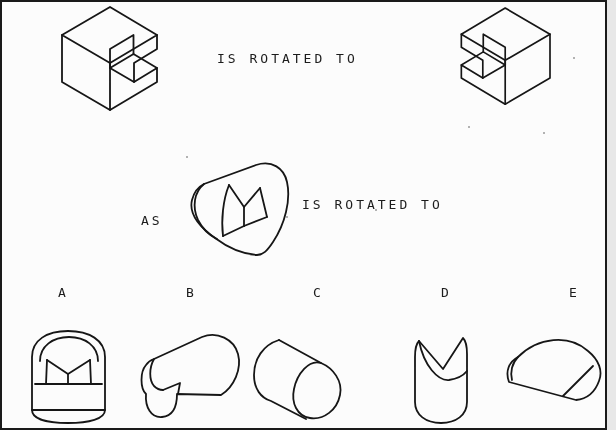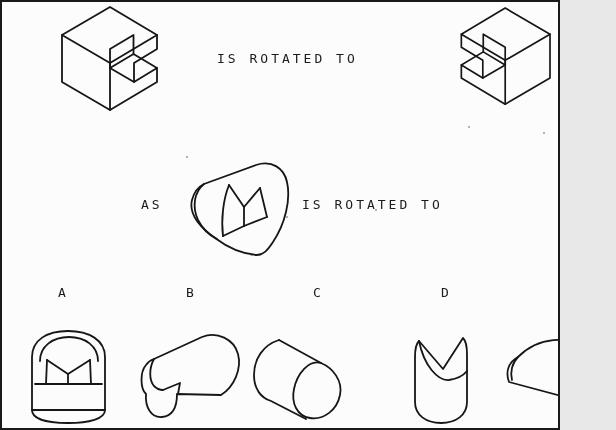--- a/index.html
+++ b/index.html
@@ -1,18 +1,18 @@
 <!DOCTYPE html>
 <html><head>
 <meta charset="utf-8">
 <style>
   html,body{margin:0;padding:0;background:#e8e8e8;}
   .page{
     position:relative;
-    width:560px;height:430px;
+    width:607px;height:430px;
     background:#fcfcfc;
     border:2px solid #1a1a1a;
     box-sizing:border-box;
     font-family:"DejaVu Sans Mono","Liberation Mono",monospace;
     overflow:hidden;
   }
   .fig{position:absolute;overflow:visible;}
   .fig path{fill:none;stroke:#161616;stroke-width:1.8;stroke-linejoin:round;stroke-linecap:round;}
   .txt{
     position:absolute;
@@ -46,21 +46,21 @@
   <span class="txt" style="left:215px;top:50px">IS ROTATED TO</span>
 
   <svg class="fig" style="left:436px;top:3px" width="140" height="105" viewBox="0 0 150 112">
     <path d="M72,59 L25,31 L72,3 L120,31 Z"></path>
     <path d="M120,31 L120,78 L72,106 L72,59"></path>
     <path d="M72,106 L25,78 L25,64 L48,78 L48,59 L25,45 L25,31"></path>
     <path d="M48,78 L72,64 L48.5,50 L25,64"></path>
     <path d="M72,64 L72,45 L48.5,31 L48.5,50"></path>
   </svg>
 
-  <span class="txt" style="left:139px;top:196px">AS</span>
+  <span class="txt" style="left:139px;top:212px">AS</span>
 
   <svg class="fig" style="left:175px;top:148px" width="120" height="118" viewBox="0 0 120 118">
     <path d="M27,34 L79,15 C95,10 107,18 110,32 C114,50 108,74 96,92 C90,101 86,105 80,105 C65,104 50,97 38,88 C20,75 12,62 15,50 C17,42 21,37 27,34 Z"></path>
     <path d="M27,34 C17,42 15,57 21,70 C25,78 32,85 40,89"></path>
     <path d="M52,35 L67,57 L83,38"></path>
     <path d="M67,57 L67,76"></path>
     <path d="M67,76 L46,86"></path>
     <path d="M67,76 L90,67"></path>
     <path d="M52,35 C46,50 44,70 46,86"></path>
     <path d="M83,38 L90,67"></path>

